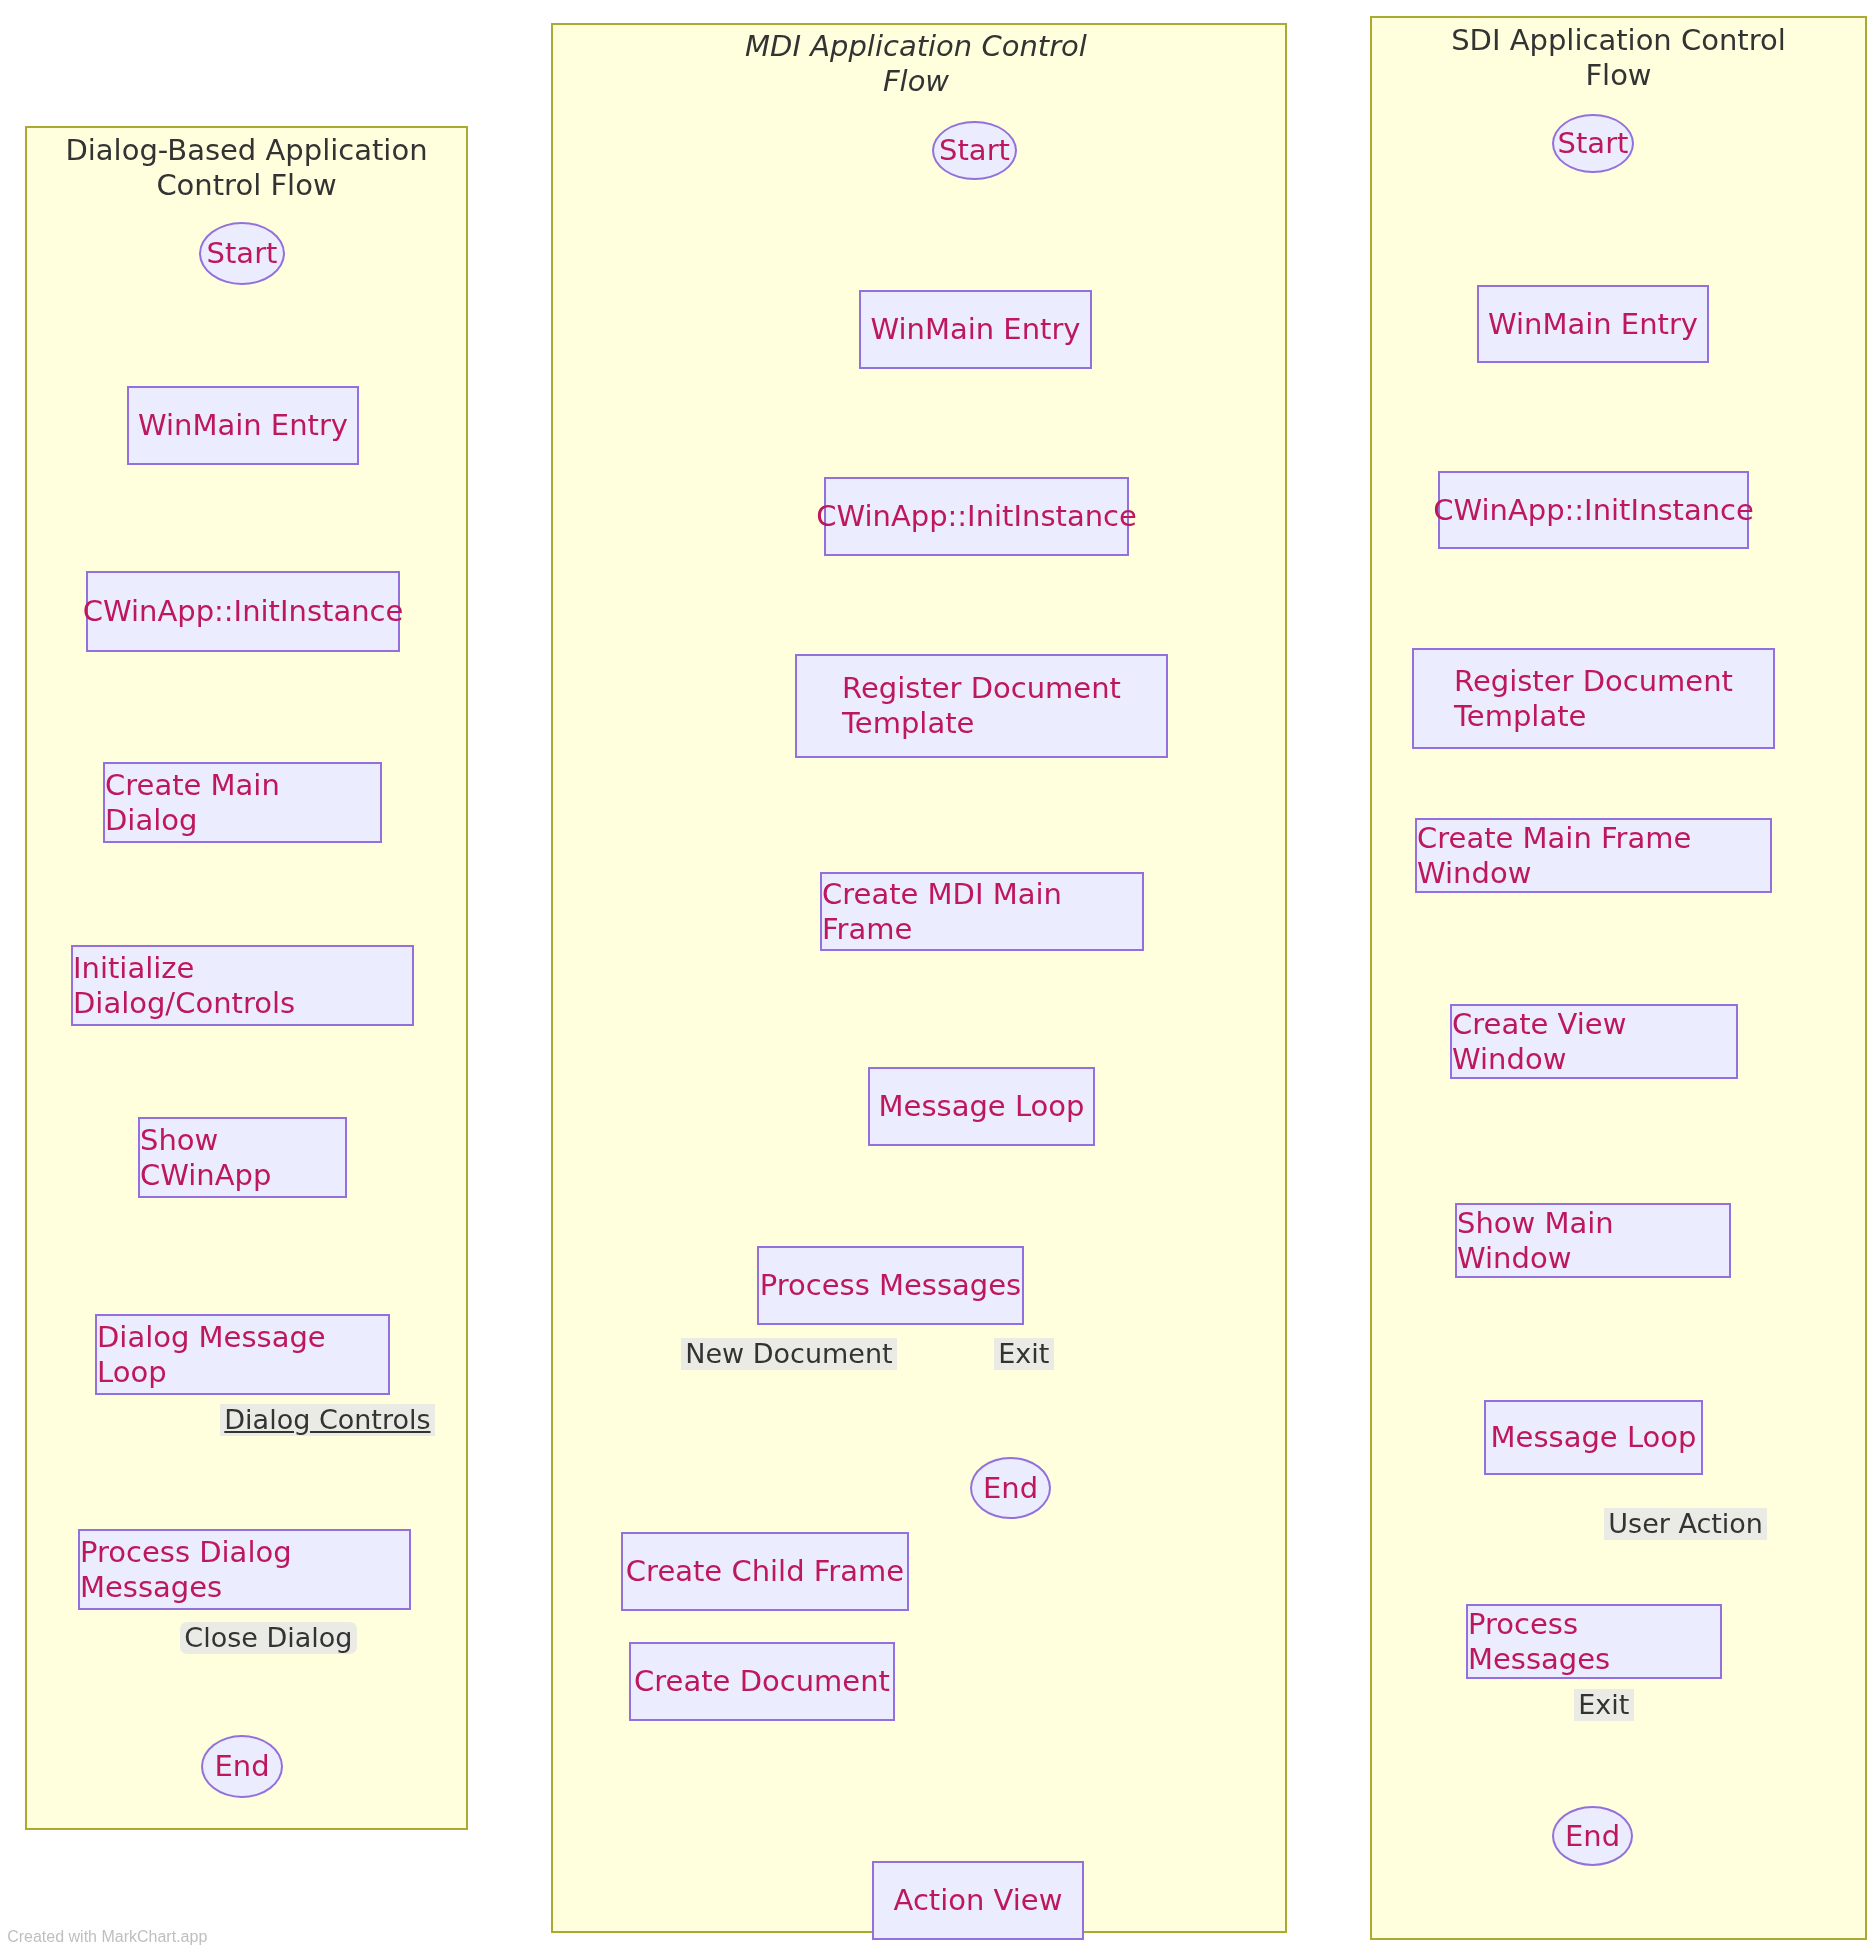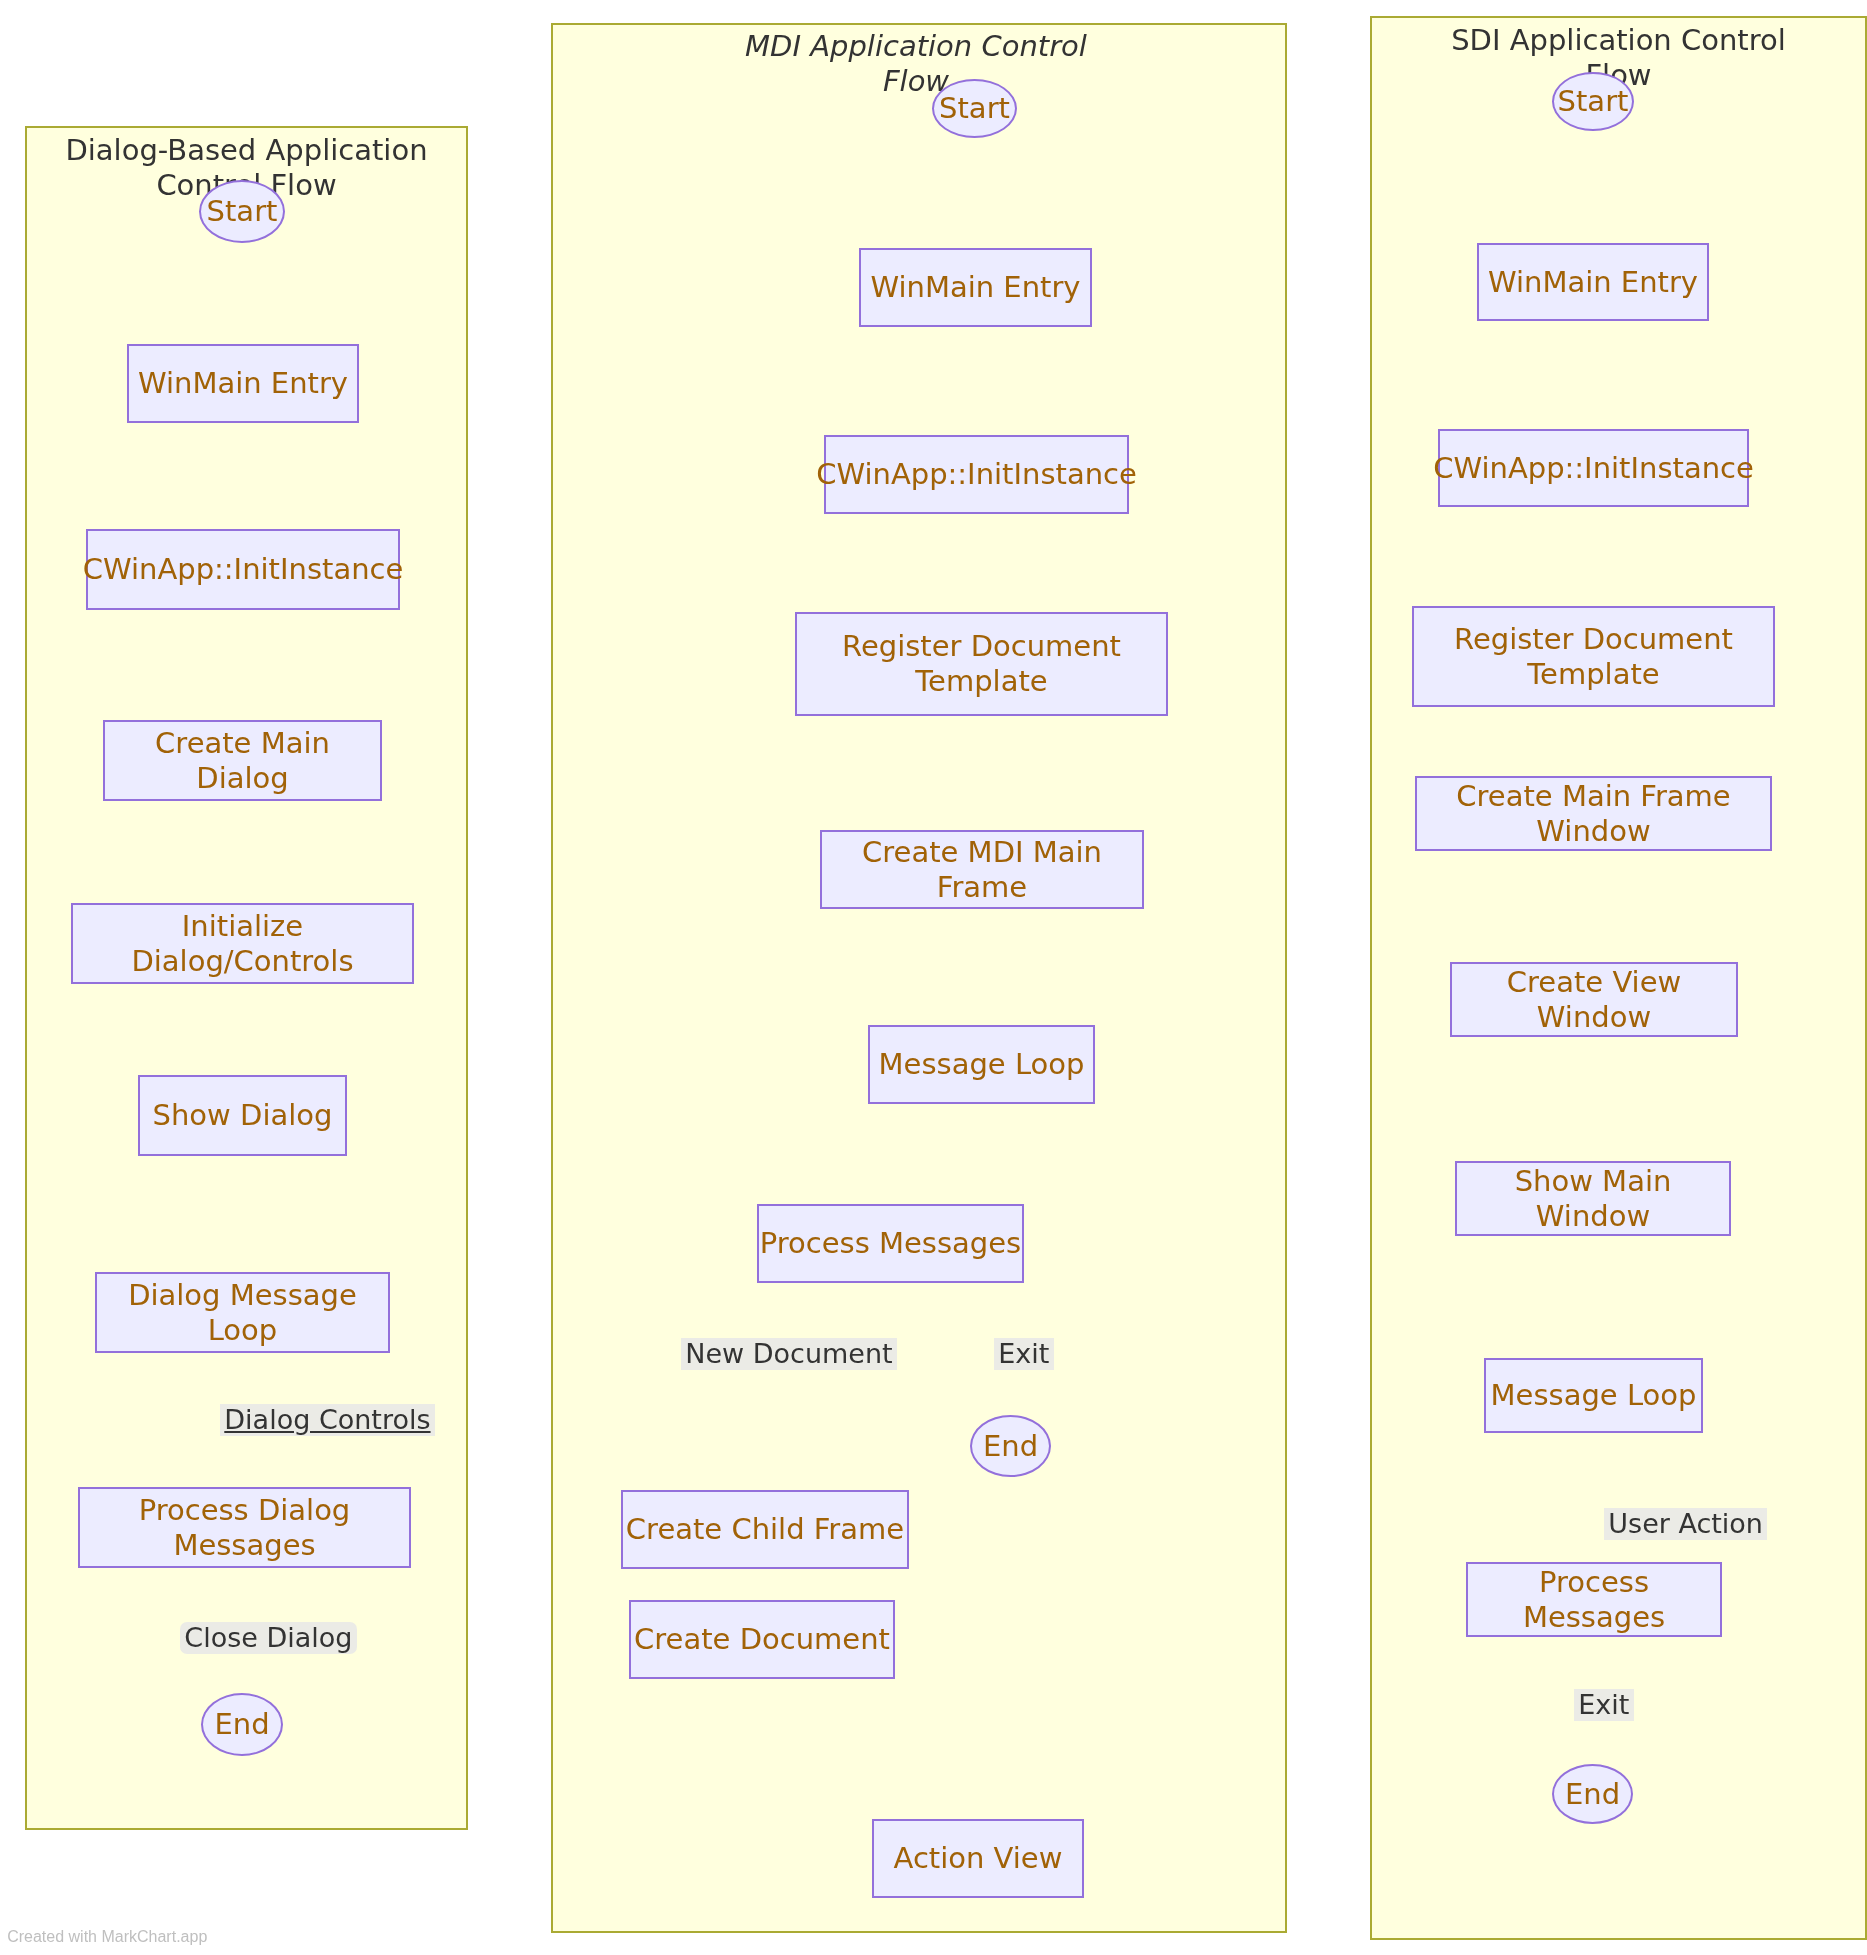--- a/index.html
+++ b/index.html
@@ -22,25 +22,26 @@
     line-height:1.22;
     pointer-events:none;
     white-space:pre-line;
   }
   .node{
     position:absolute;
     box-sizing:border-box;
     background:#ececff;
     border:2.2px solid #9370db;
     display:flex;align-items:center;justify-content:center;
-    text-align:center;
-    color:#a16207;
+    text-align:left;
+    color:#be185d;
     font-size:29px;
     line-height:1.2;
     white-space:pre-line;
+    margin-top:42px;
   }
   .node.terminal{
     border-radius:50%;
   }
   .edge-label{
     position:absolute;
     background:rgba(232,232,232,0.85);
     color:#333333;
     font-size:27px;
     line-height:1.1;
@@ -135,21 +136,21 @@
   <div class="node terminal" style="left:199px;top:180px;width:86px;height:63px;">Start</div>
 
   <div class="node" style="left:127px;top:344px;width:232px;height:79px;">WinMain Entry</div>
 
   <div class="node" style="left:86px;top:529px;width:314px;height:81px;">CWinApp::InitInstance</div>
 
   <div class="node" style="left:103px;top:720px;width:279px;height:81px;">Create Main Dialog</div>
 
   <div class="node" style="left:71px;top:903px;width:343px;height:81px;">Initialize Dialog/Controls</div>
 
-  <div class="node" style="left:138px;top:1075px;width:209px;height:81px;">Show Dialog</div>
+  <div class="node" style="left:138px;top:1075px;width:209px;height:81px;">Show CWinApp</div>
 
   <div class="node" style="left:78px;top:1487px;width:333px;height:81px;">Process Dialog Messages</div>
 
   <div class="node" style="left:95px;top:1272px;width:295px;height:81px;">Dialog Message Loop</div>
 
   <div class="node terminal" style="left:201px;top:1693px;width:82px;height:63px;">End</div>
 
   <div class="edge-label" style="left:220px;top:1404px;text-decoration:underline;">Dialog Controls</div>
 
   <div class="edge-label" style="left:180px;top:1622px;border-radius:7px;">Close Dialog</div>

